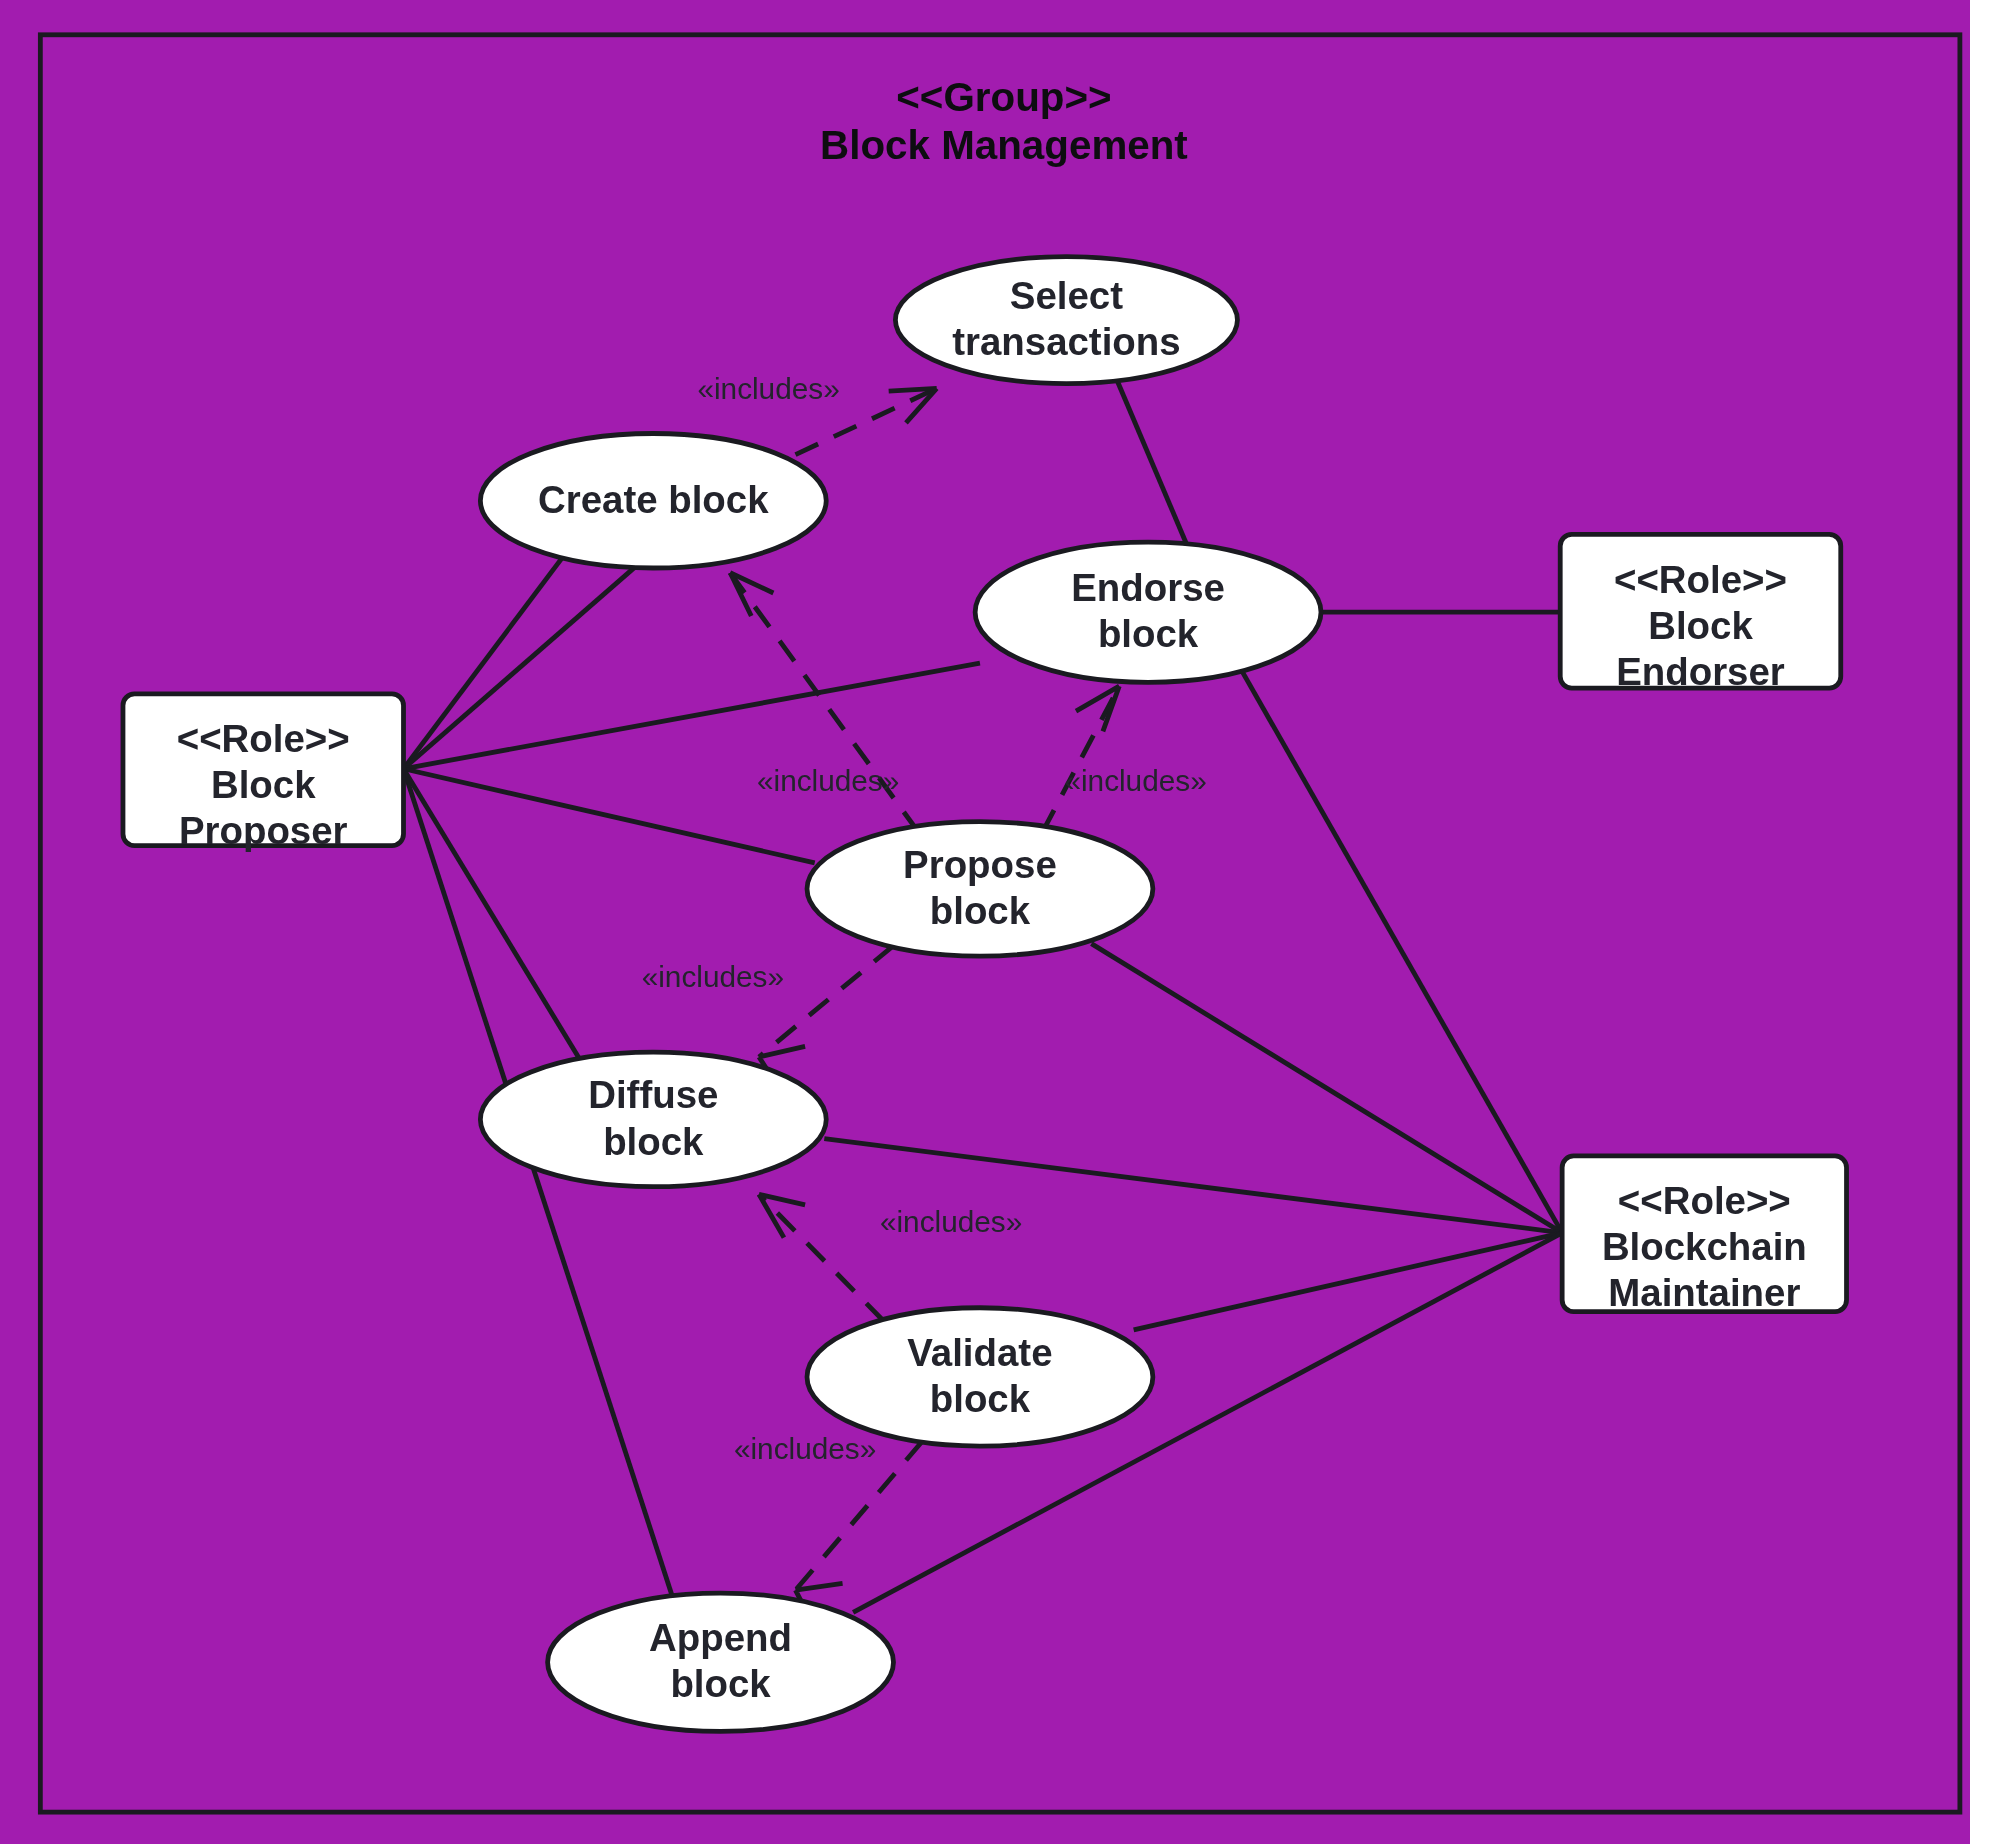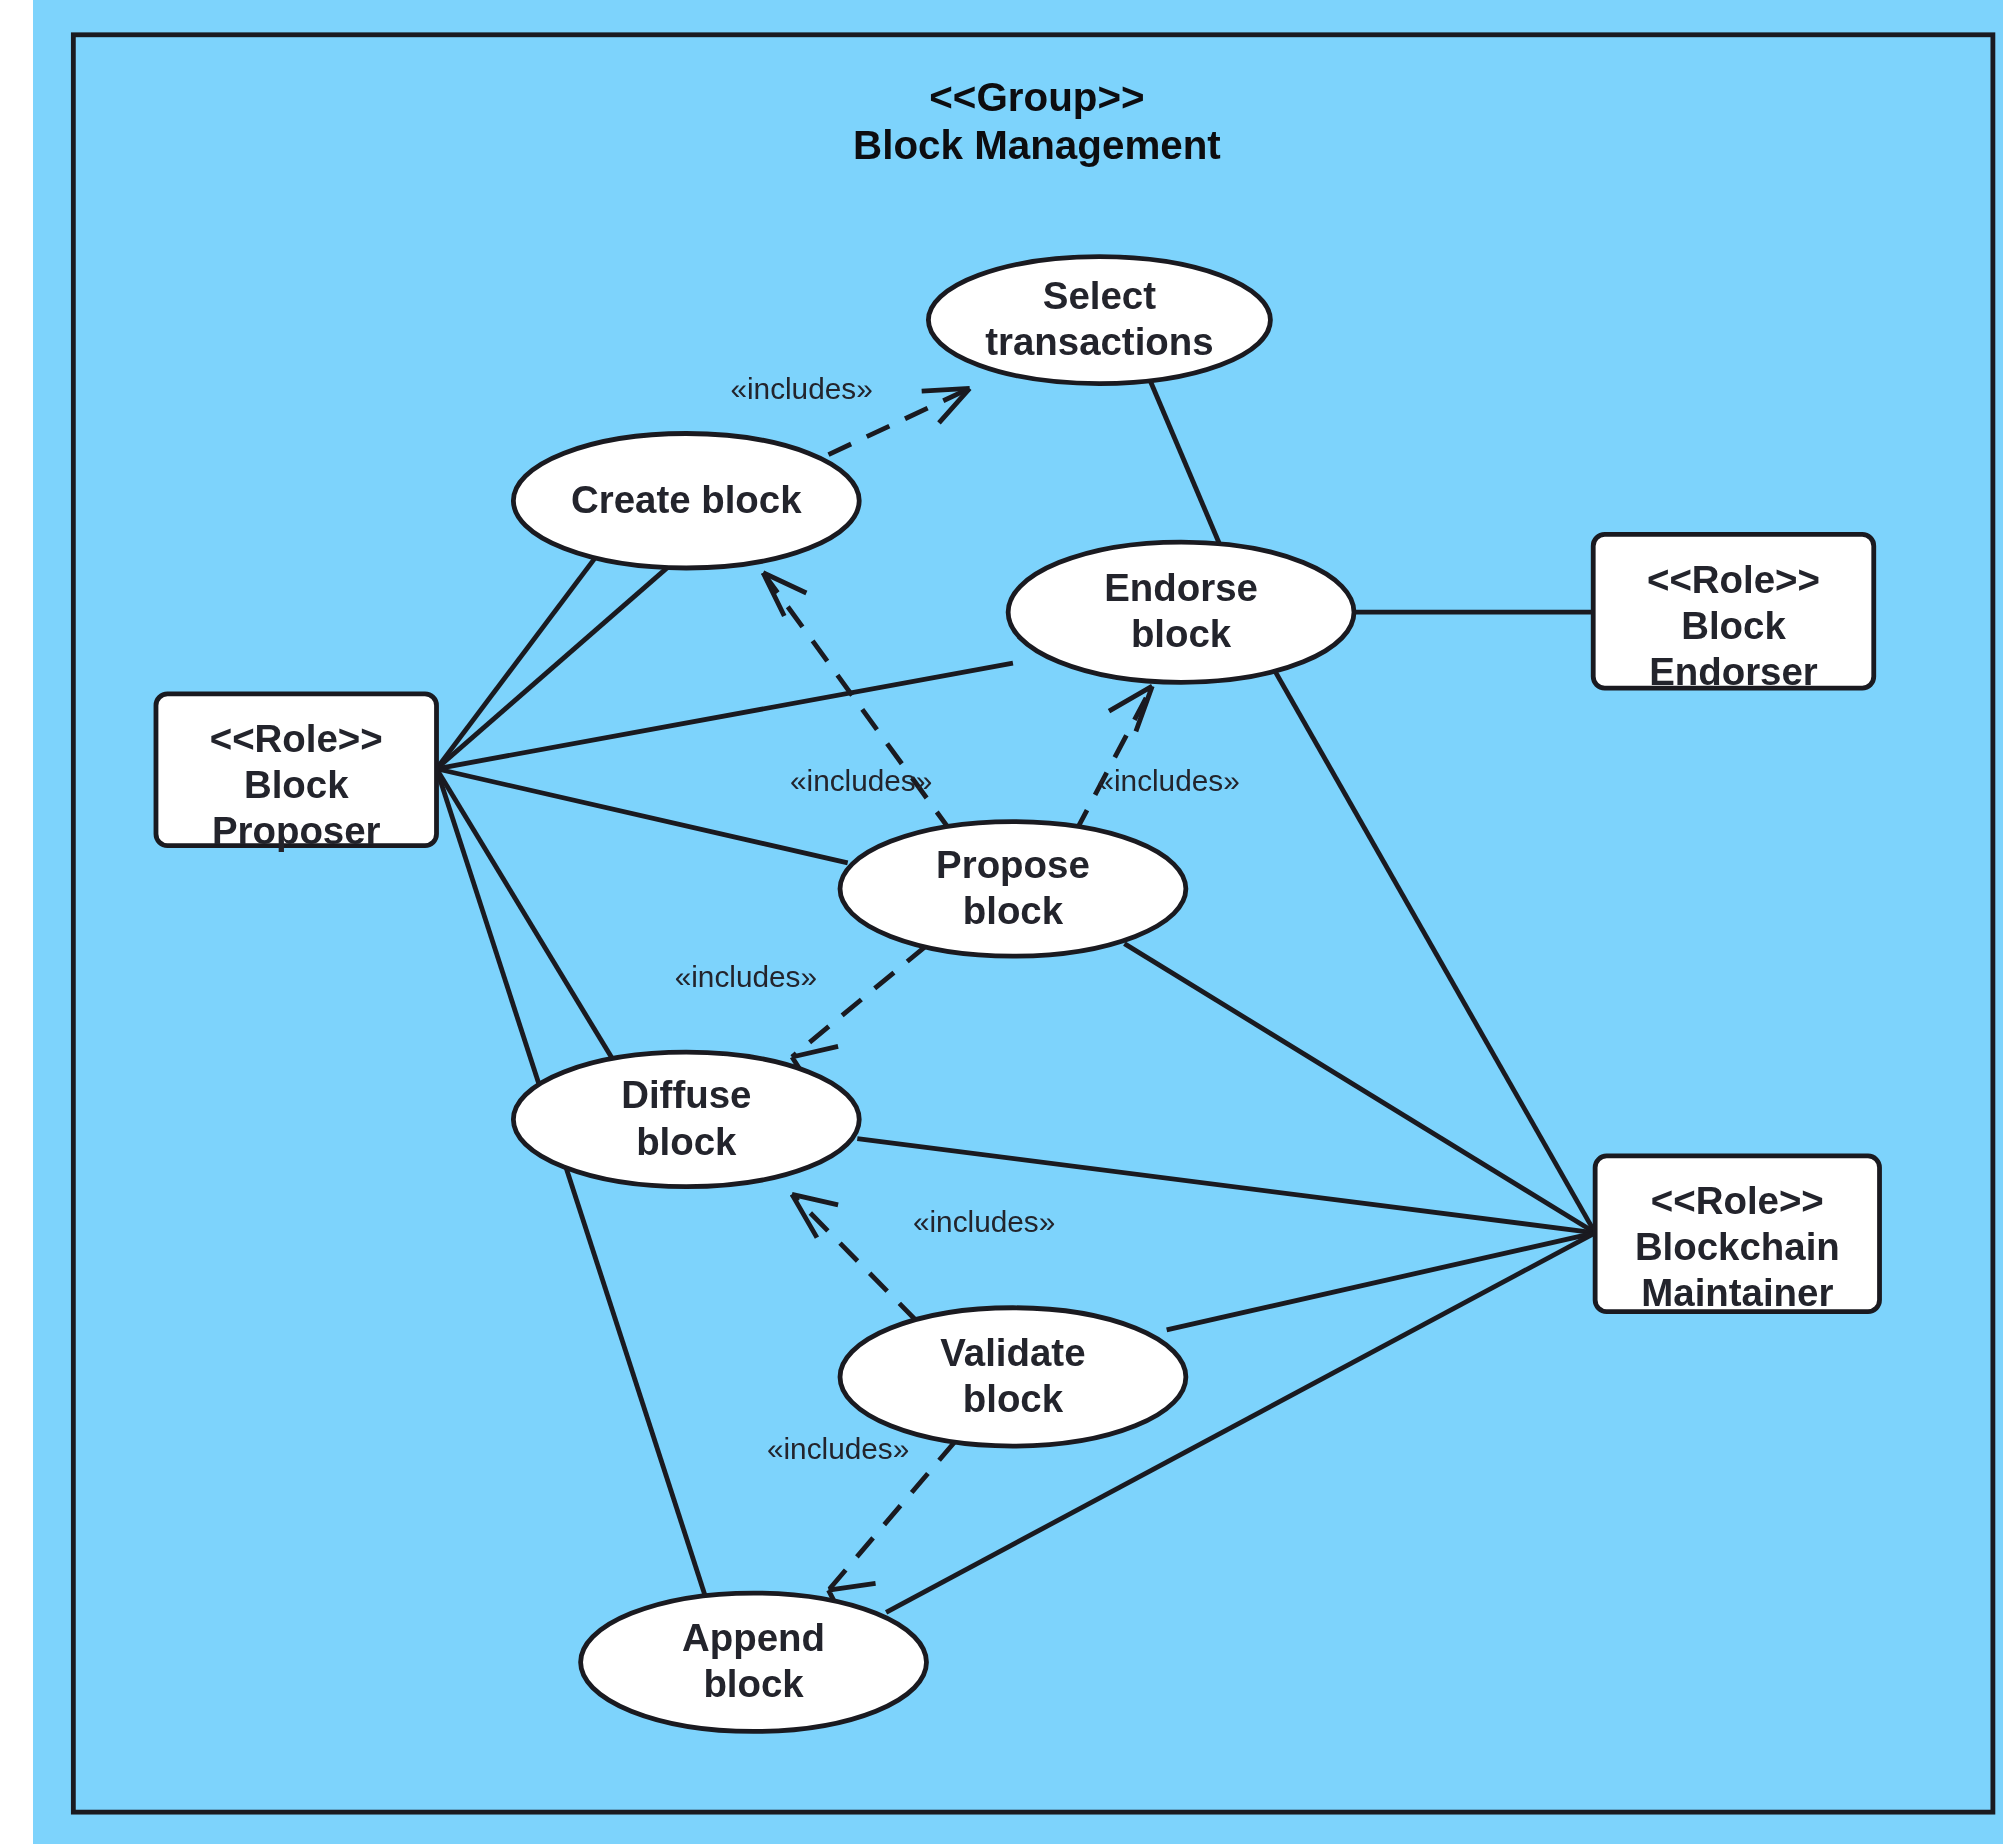--- a/index.html
+++ b/index.html
@@ -4,24 +4,23 @@
 <style>
   html, body {
     margin: 0;
     padding: 0;
     background: #ffffff;
   }
   #canvas {
     position: relative;
     width: 1970px;
     height: 1845px;
-    background: #7dd3fc;
+    background: #a21caf;
     font-family: "Liberation Sans", sans-serif;
     overflow: hidden;
-    margin-left: 33px;
   }
   #diagram-svg {
     position: absolute;
     left: 0;
     top: 0;
     width: 2006px;
     height: 1845px;
   }
   .frame-rect {
     fill: none;

